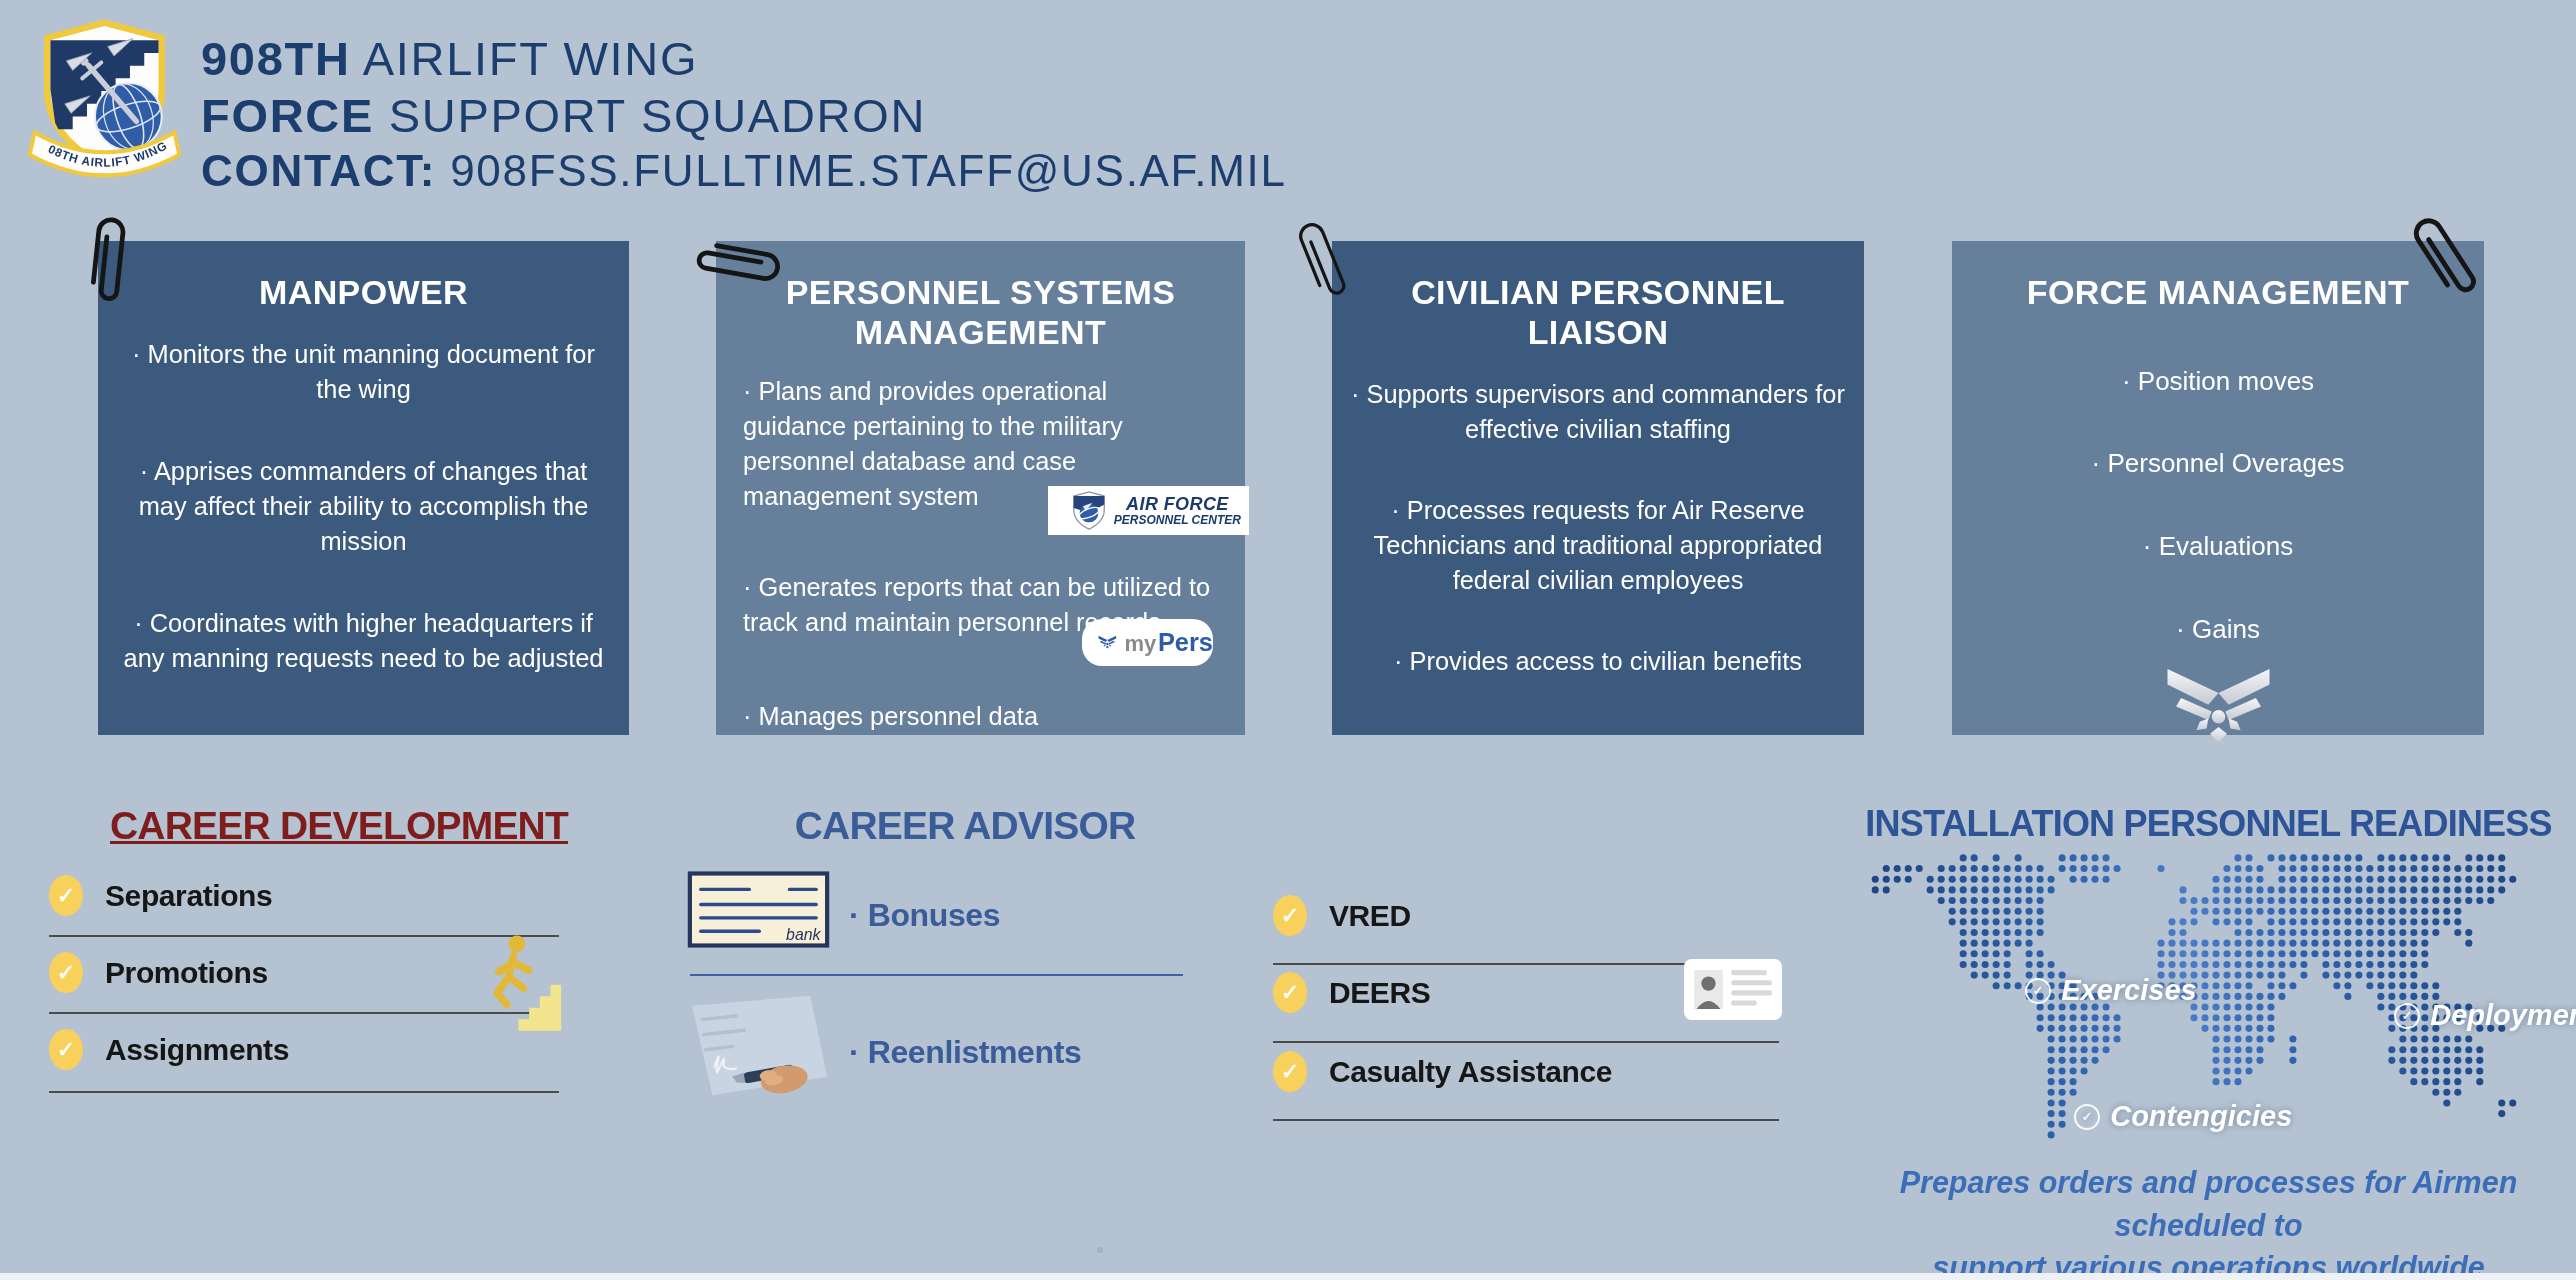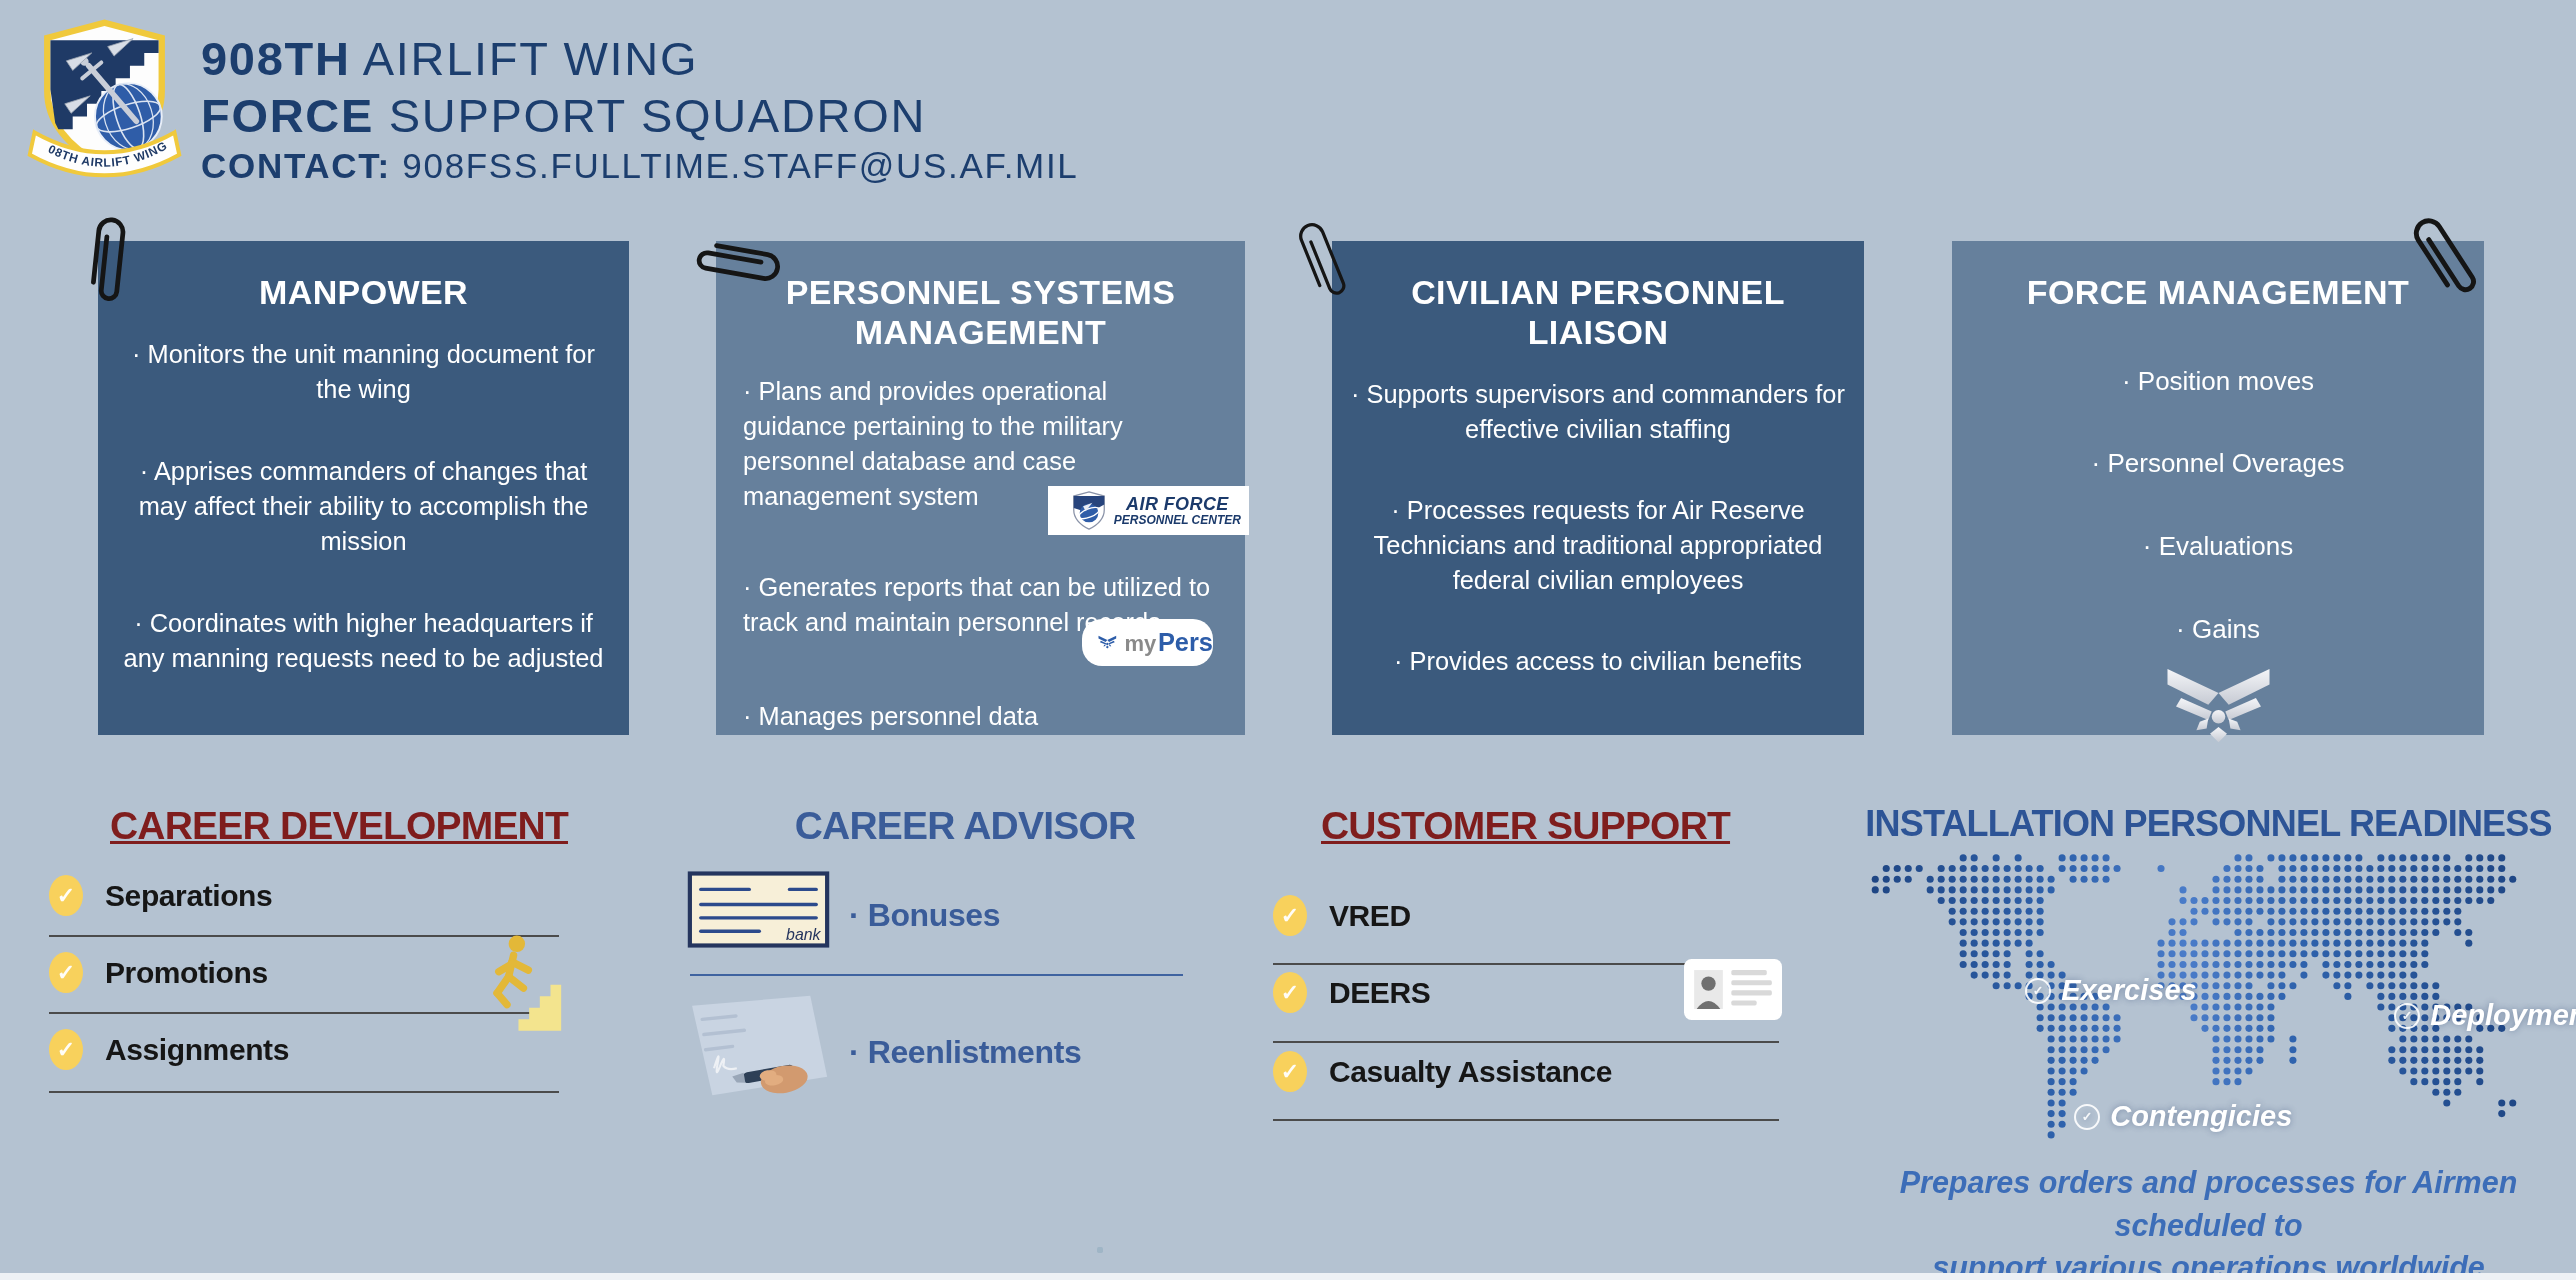--- a/index.html
+++ b/index.html
@@ -5,21 +5,21 @@
   html,body{margin:0;padding:0;}
   body{font-family:"Liberation Sans", sans-serif;}
   .canvas{position:relative;width:2576px;height:1281px;background:#b4c2d1;overflow:hidden;}
   .abs{position:absolute;}
 
   
   .hline{position:absolute;left:201px;color:#1c3e6e;letter-spacing:1.7px;white-space:nowrap;}
   .hline .b{font-weight:800;}
   .h1{top:30.5px;font-size:47px;}
   .h2{top:88px;font-size:47px;}
-  .h3{top:146px;font-size:35px;}
+  .h3{top:146px;font-size:44px;}
 
   
   .card{position:absolute;top:241px;height:494px;color:#fff;}
   .card.dark{background:#3b5a7d;}
   .card.light{background:#66809c;}
   .card-title{margin:30.5px 15.2px 0;font-size:34px;font-weight:800;text-align:center;line-height:1.18;letter-spacing:0.4px;}
   .card p{font-size:25.4px;line-height:1.38;margin:0;}
   .cen p{text-align:center;padding:0 25.4px;}
   .card1{left:98px;width:531px;}
   .card2{left:716px;width:529px;}
@@ -251,21 +251,20 @@
     <g transform="rotate(-10 100 96)">
       <rect x="68" y="88" width="62" height="13" rx="6" fill="#2e4057"></rect>
       <polygon points="56,90 70,88 70,100 60,98" fill="#9aa7b8"></polygon>
       <ellipse cx="116" cy="104" rx="28" ry="16" fill="#d29a6f"></ellipse>
       <ellipse cx="98" cy="96" rx="10" ry="6" fill="#e2ad80"></ellipse>
       <ellipse cx="104" cy="103" rx="11" ry="6" fill="#e2ad80"></ellipse>
     </g>
   </svg>
   <div class="adv-item" style="left:849px;top:1034px;">· Reenlistments</div>
 
-  <div class="sec-title black" style="left:1321px;top:804px;width:389px;font-size:39px;">CUSTOMER SUPPORT</div>
   <div class="check-row" style="left:1273px;top:895px;">
     <span class="ycheck"></span>
     <span class="lbl">VRED</span>
   </div>
   <div class="sep" style="left:1273px;top:963px;width:506px;"></div>
   <div class="check-row" style="left:1273px;top:972px;">
     <span class="ycheck"></span>
     <span class="lbl">DEERS</span>
   </div>
   <svg class="abs" style="left:1684px;top:959px" width="98" height="61" viewBox="0 0 116 72">

